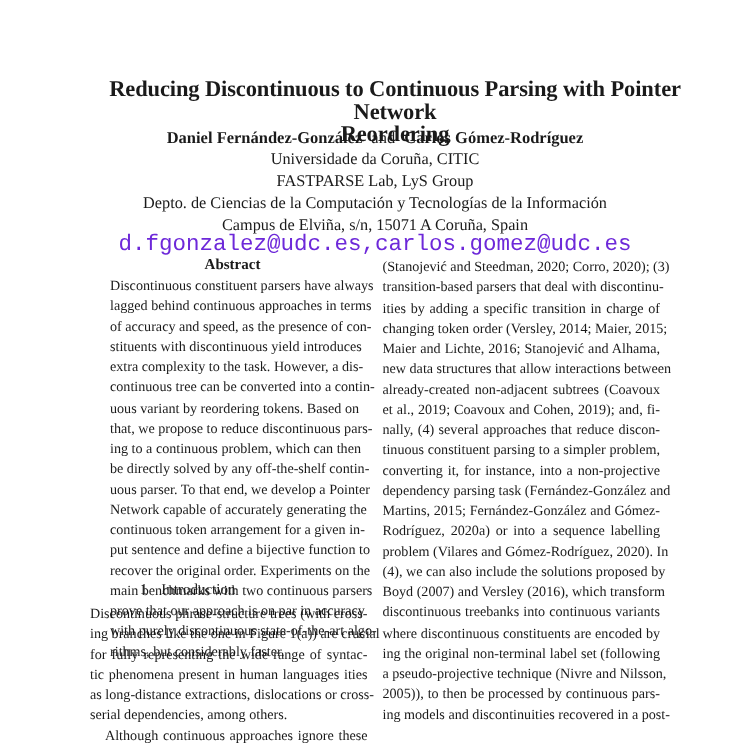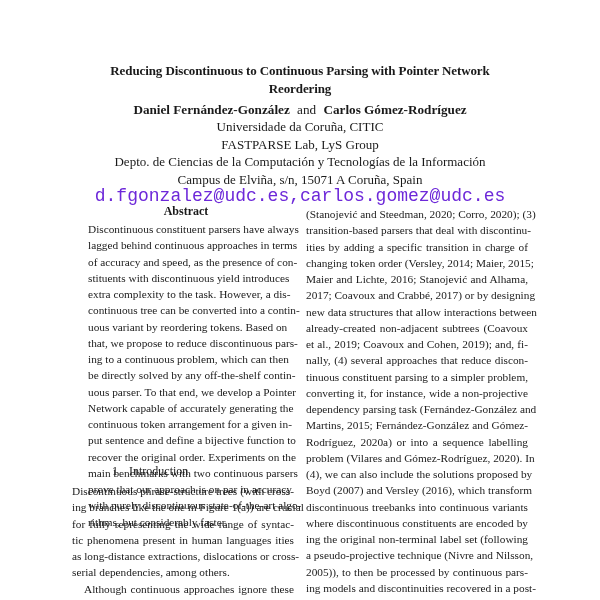--- a/index.html
+++ b/index.html
@@ -3,22 +3,22 @@
 <meta charset="utf-8">
 <style>
   html, body { margin: 0; padding: 0; background: #ffffff; }
   body {
     width: 600px; height: 600px; overflow: hidden; position: relative;
     font-family: "Liberation Serif", "DejaVu Serif", serif;
     color: #1a1a1a;
   }
   .page { position: absolute; left: 0; top: 0; width: 600px; height: 600px; }
   .title {
-    position: absolute; left: 60px; width: 480px; top: 62px;
-    text-align: center; font-weight: bold; font-size: 13px; line-height: 18px;
+    position: absolute; left: 76px; width: 480px; top: 62px;
+    text-align: center; font-weight: bold; font-size: 18px; line-height: 18px;
     letter-spacing: -0.1px;
   }
   .header-block {
     position: absolute; left: 60px; width: 480px; top: 101px;
     text-align: center; font-size: 13px; line-height: 17.4px;
   }
   .authors { font-weight: bold; font-size: 13.2px; }
   .authors .and { font-weight: normal; margin: 0 4px; text-align: right; }
   .email { font-family: "Liberation Mono", "DejaVu Sans Mono", monospace; font-size: 18px; color: #6d28d9; }
   .col { position: absolute; font-size: 11.3px; line-height: 16.25px; }
@@ -98,27 +98,26 @@
     <span class="ln">linguistic phenomena by, for instance, removing</span>
 
   </div>
 
   <div class="col right">
     <span class="ln">(Stanojević and Steedman, 2020; Corro, 2020); (3)</span>
     <span class="ln">transition-based parsers that deal with discontinu-</span>
     <span class="ln">ities by adding a specific transition in charge of</span>
     <span class="ln">changing token order (Versley, 2014; Maier, 2015;</span>
     <span class="ln">Maier and Lichte, 2016; Stanojević and Alhama,</span>
-    <span class="ln">2017; Coavoux and Crabbé, 2017) or by designing</span>
     <span class="ln">new data structures that allow interactions between</span>
     <span class="ln">already-created non-adjacent subtrees (Coavoux</span>
     <span class="ln">et al., 2019; Coavoux and Cohen, 2019); and, fi-</span>
     <span class="ln">nally, (4) several approaches that reduce discon-</span>
     <span class="ln">tinuous constituent parsing to a simpler problem,</span>
-    <span class="ln">converting it, for instance, wide a non-projective</span>
+    <span class="ln">converting it, for instance, into a non-projective</span>
     <span class="ln">dependency parsing task (Fernández-González and</span>
     <span class="ln">Martins, 2015; Fernández-González and Gómez-</span>
     <span class="ln">Rodríguez, 2020a) or into a sequence labelling</span>
     <span class="ln">problem (Vilares and Gómez-Rodríguez, 2020). In</span>
     <span class="ln">(4), we can also include the solutions proposed by</span>
     <span class="ln">Boyd (2007) and Versley (2016), which transform</span>
     <span class="ln">discontinuous treebanks into continuous variants</span>
     <span class="ln">where discontinuous constituents are encoded by</span>
     <span class="ln">ing the original non-terminal label set (following</span>
     <span class="ln">a pseudo-projective technique (Nivre and Nilsson,</span>

